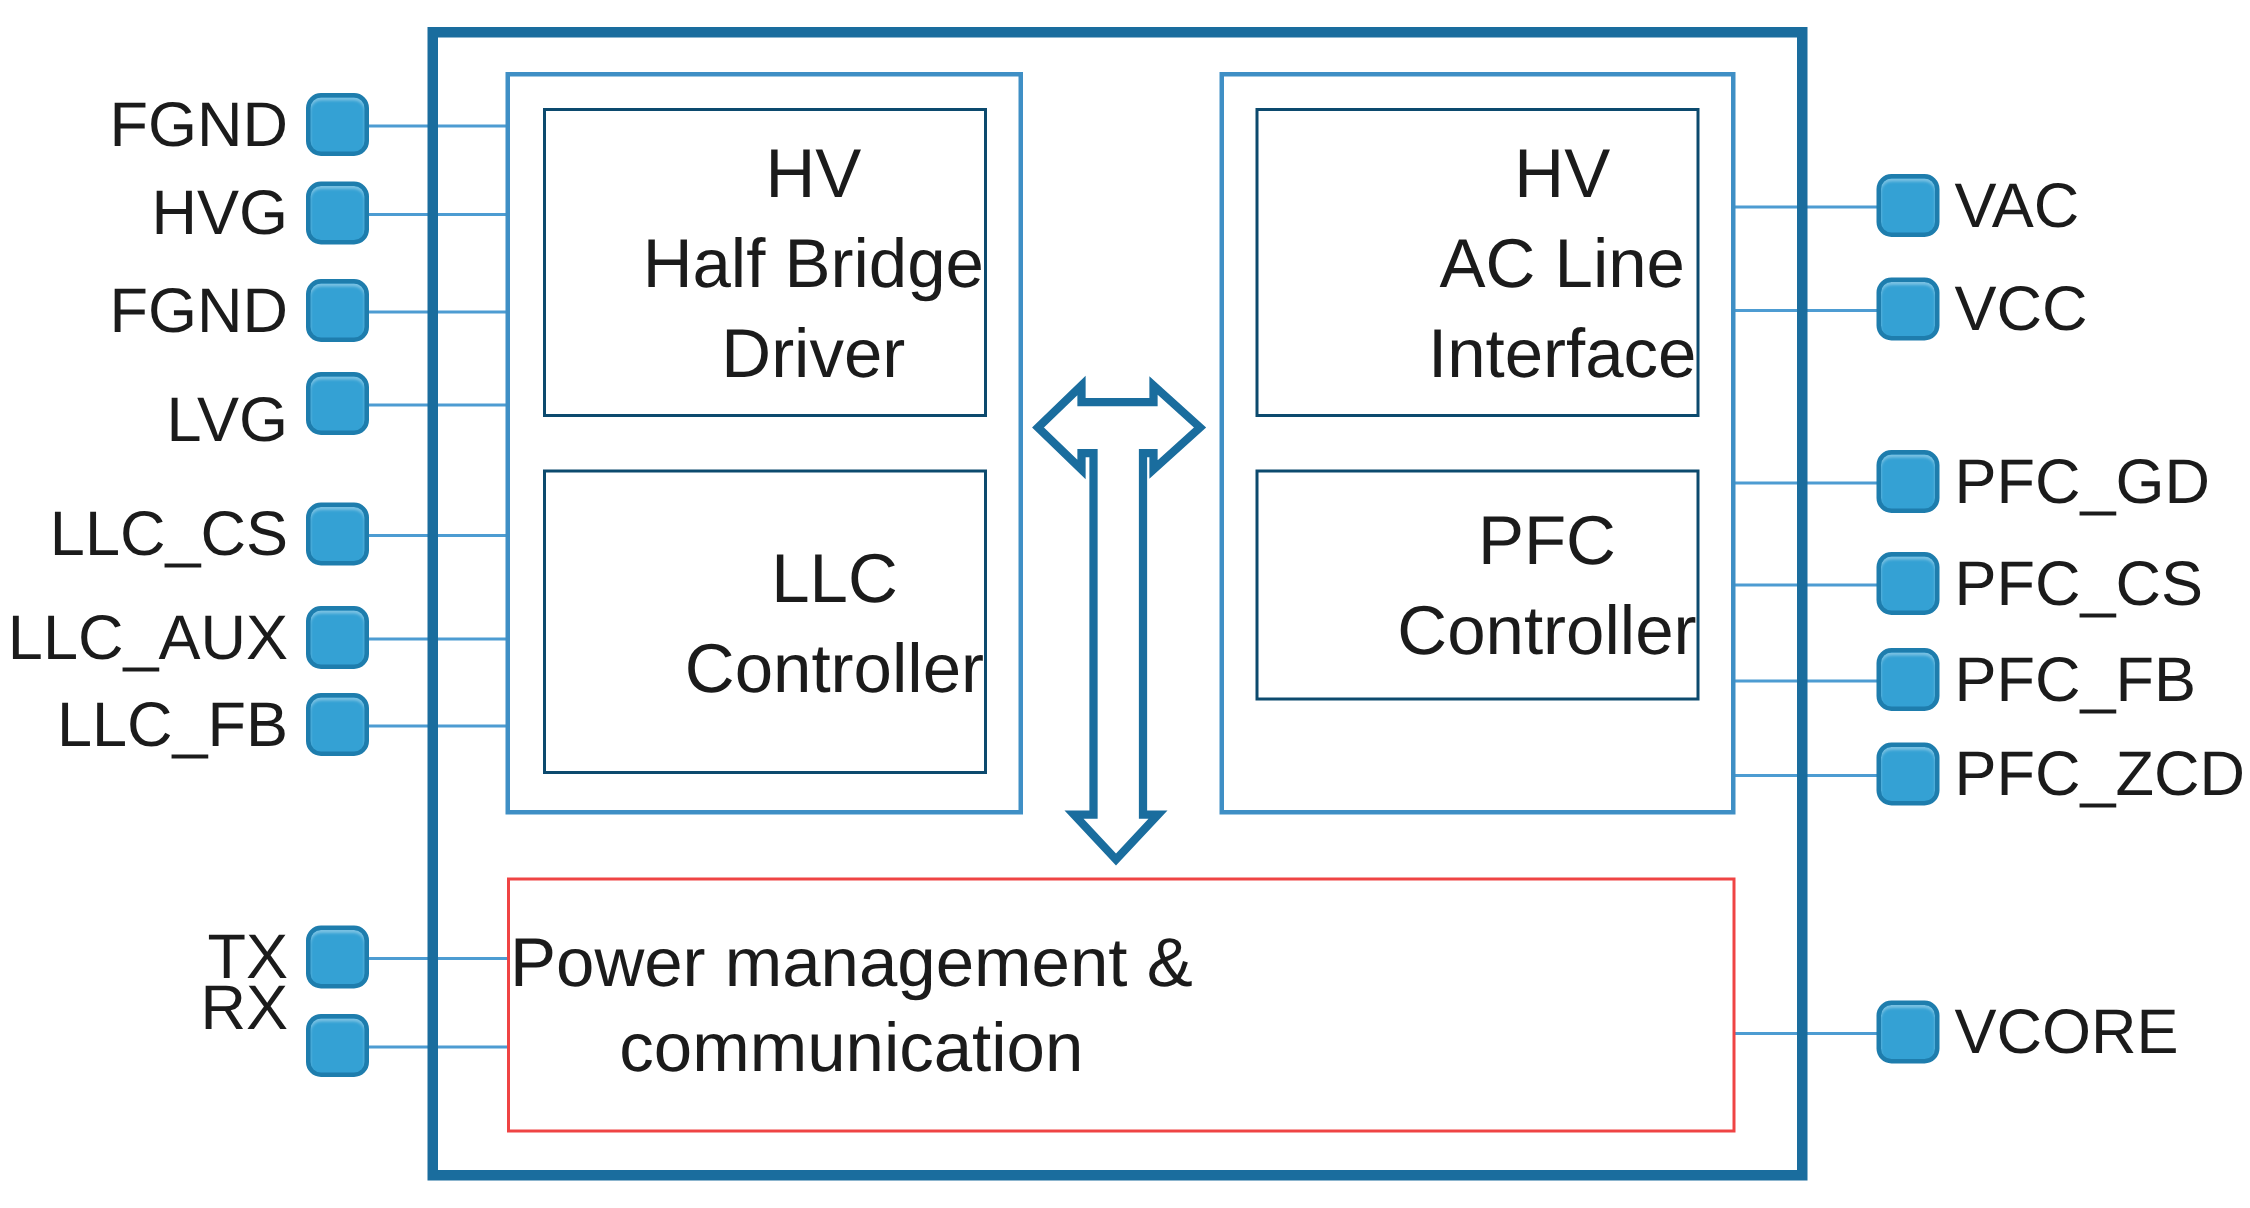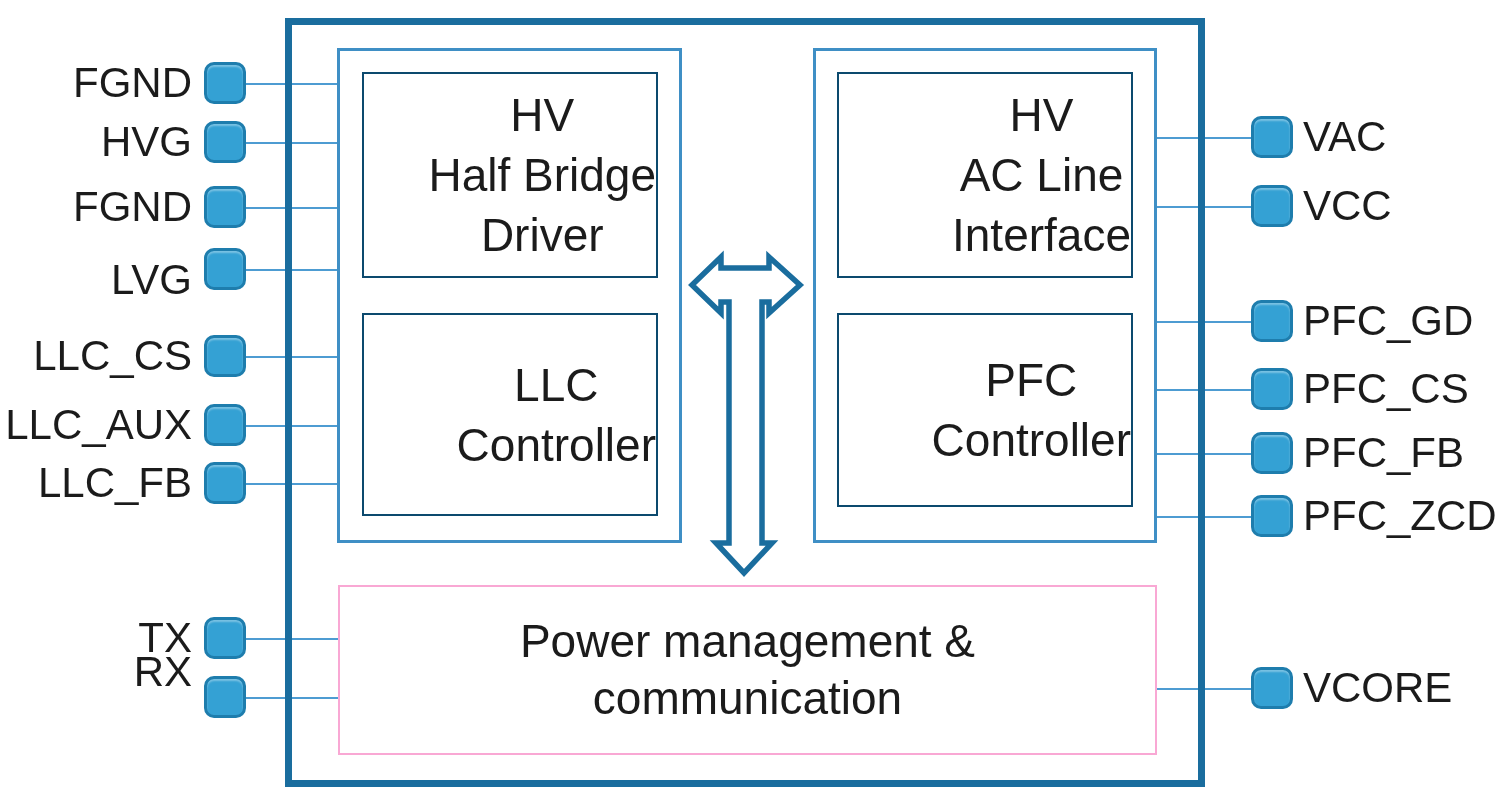--- a/index.html
+++ b/index.html
@@ -4,21 +4,21 @@
 <style>
   html,body{margin:0;padding:0;background:#ffffff;}
   .canvas{
     position:relative;width:1500px;height:805px;background:#ffffff;overflow:hidden;
     font-family:"Liberation Sans", sans-serif;color:#1b1b1b;
   }
   .box{position:absolute;box-sizing:border-box;background:transparent;}
   .chip{border:7px solid #1a6d9e;}
   .group{border:3px solid #3f8fc5;}
   .block{border:2px solid #0c4a6e;display:flex;align-items:center;justify-content:flex-end;}
-  .power{border:2px solid #f9a8d4;display:flex;align-items:center;justify-content:center;}
+  .power{border:2px solid #ef4444;display:flex;align-items:center;justify-content:flex-start;}
   .blocklabel{
     white-space:pre-line;text-align:center;font-size:46px;line-height:60px;color:#1b1b1b;
   }
   .power .blocklabel{line-height:57px;}
   .wire{position:absolute;height:2px;background:#4d9cd2;}
   .pin{
     position:absolute;width:42px;height:42px;box-sizing:border-box;
     background:#34a1d4;border:3px solid #1e7dad;border-radius:10px;
     box-shadow:inset 0 2px 2px rgba(255,255,255,0.35);
   }
@@ -63,21 +63,21 @@
   </div>
   <div class="box block" style="left:362px;top:313px;width:296px;height:203px;">
     <div class="blocklabel">LLC
 Controller</div>
   </div>
   <div class="box block" style="left:837px;top:72px;width:296px;height:206px;">
     <div class="blocklabel">HV
 AC Line
 Interface</div>
   </div>
-  <div class="box block" style="left:837px;top:313px;width:296px;height:194px;">
+  <div class="box block" style="left:837px;top:313px;width:296px;height:154px;">
     <div class="blocklabel">PFC
 Controller</div>
   </div>
   <div class="box power" style="left:338px;top:585px;width:819px;height:170px;">
     <div class="blocklabel">Power management &amp;
 communication</div>
   </div>
 
   <svg class="arrow-svg" width="1500" height="805" viewBox="0 0 1500 805">
     <path d="M 692,285 L 721,257 L 721,268 L 769,268 L 769,257 L 800,285 L 769,313 L 769,302 L 762,302 L 762,543 L 772,543 L 744,573 L 716,543 L 729,543 L 729,302 L 721,302 L 721,313 Z" fill="#ffffff" stroke="#1a6d9e" stroke-width="5.5" stroke-linejoin="miter"></path>

